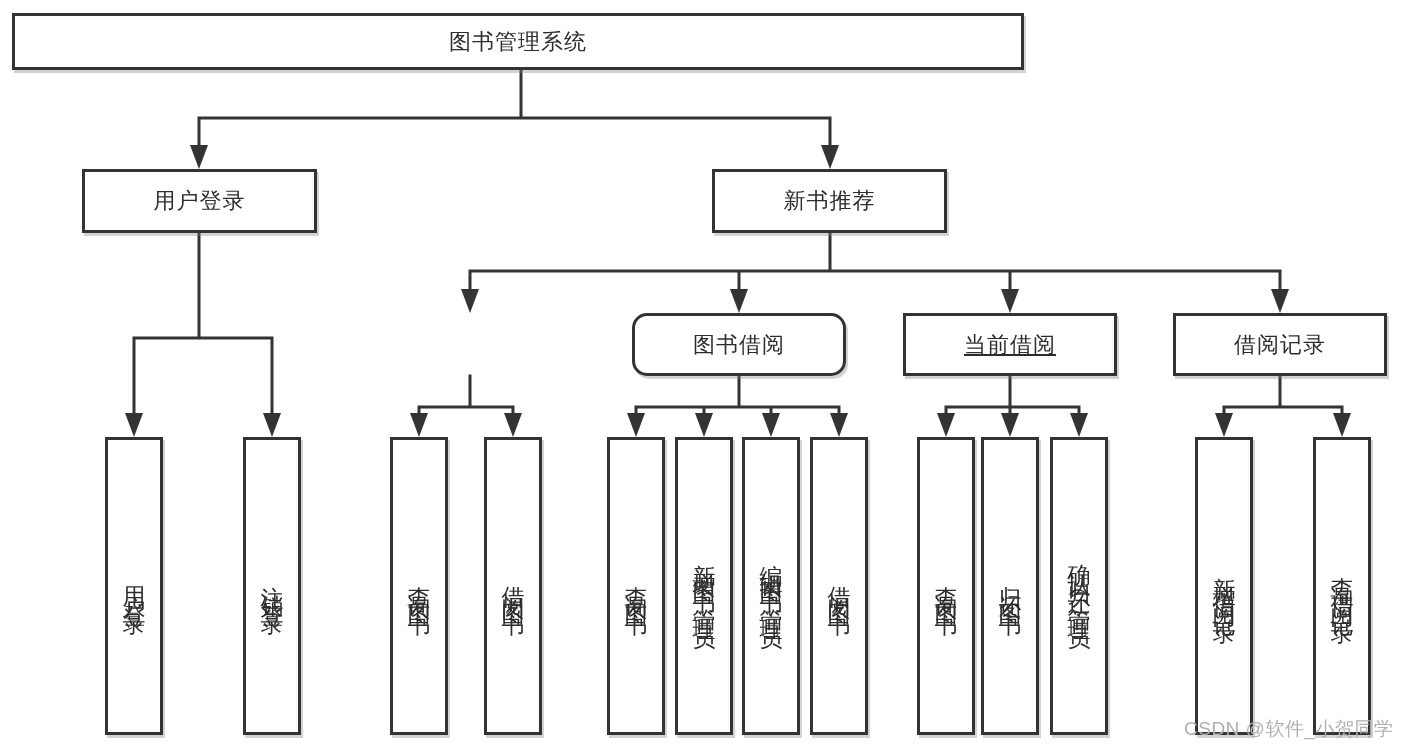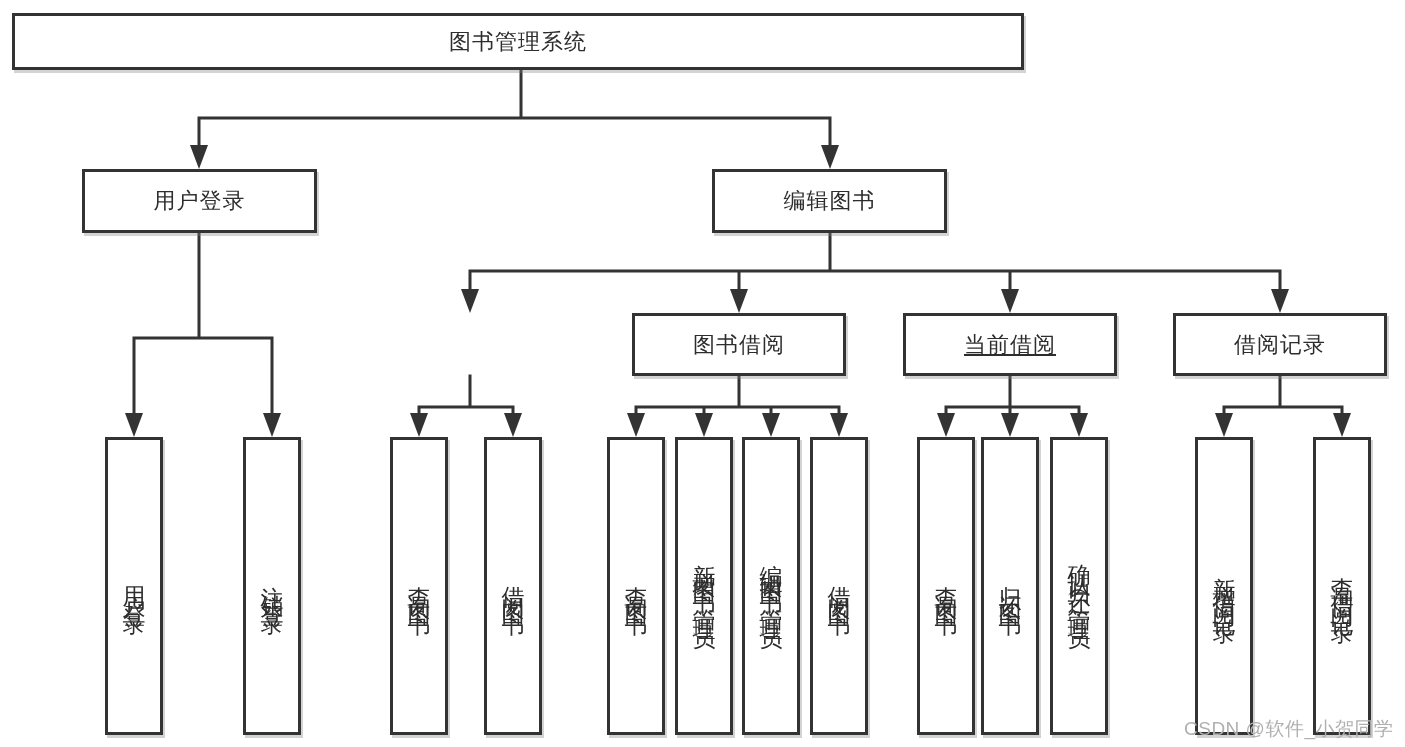--- a/index.html
+++ b/index.html
@@ -122,23 +122,23 @@
     <g>
       <path d="M1280 376 V407 M1224 415 V407 H1342 V415"></path>
       <polygon points="1215,413 1233,413 1224,437"></polygon>
       <polygon points="1333,413 1351,413 1342,437"></polygon>
     </g>
   </svg>
 
   <div class="box" style="left:12px;top:13px;width:1012px;height:57px;">图书管理系统</div>
 
   <div class="box" style="left:82px;top:169px;width:235px;height:64px;">用户登录</div>
-  <div class="box" style="left:712px;top:169px;width:235px;height:64px;">编辑图书</div>
+  <div class="box" style="left:712px;top:169px;width:235px;height:64px;">新书推荐</div>
 
-  <div class="box" style="left:632px;top:313px;width:214px;height:63px;">图书借阅</div>
+  <div class="box" style="left:632px;top:313px;width:214px;height:63px;border-radius:15px;">图书借阅</div>
   <div class="box" style="left:903px;top:313px;width:214px;height:63px;text-decoration:underline;">当前借阅</div>
   <div class="box" style="left:1173px;top:313px;width:214px;height:63px;">借阅记录</div>
 
   <div class="vbox" style="left:105px;">用户登录</div>
   <div class="vbox" style="left:243px;">注销登录</div>
 
   <div class="vbox" style="left:390px;">查询图书</div>
   <div class="vbox" style="left:484px;">借阅图书</div>
 
   <div class="vbox" style="left:607px;">查询图书</div>

